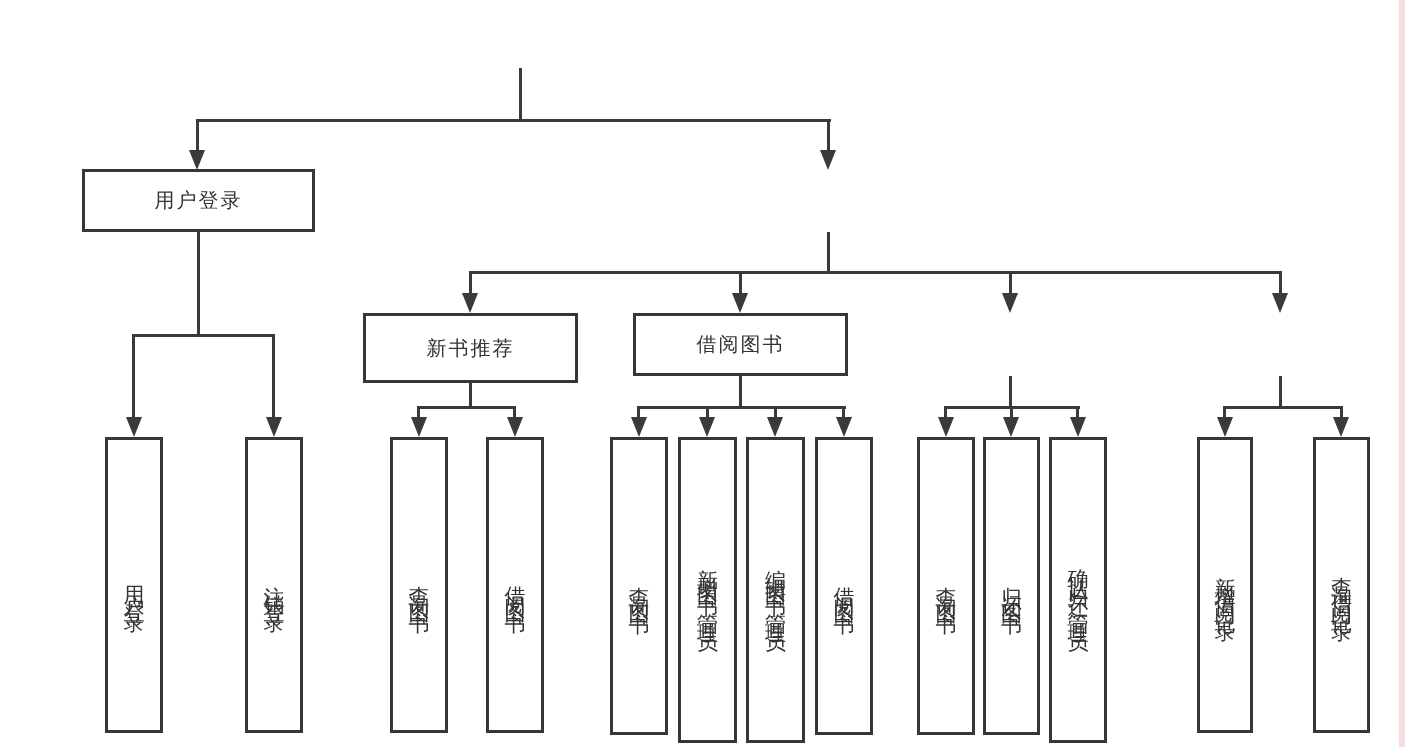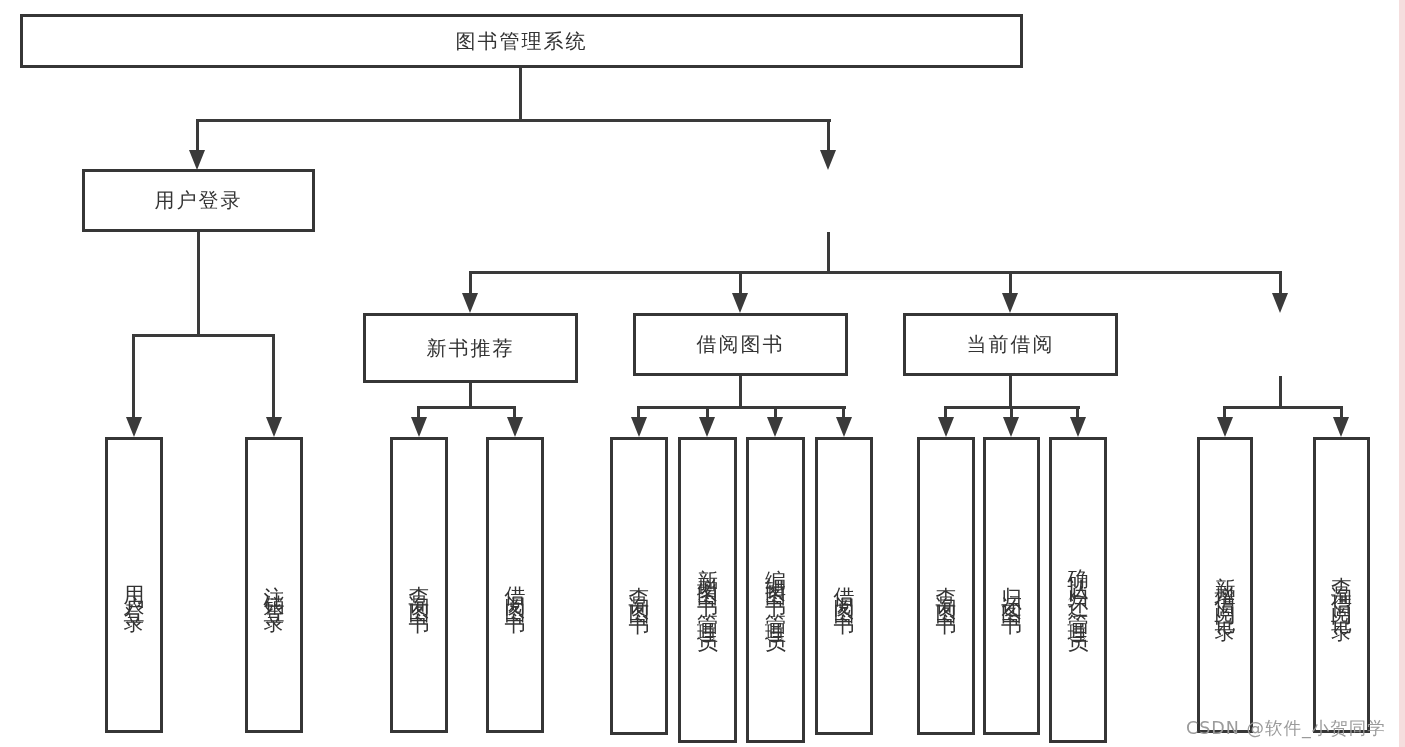--- a/index.html
+++ b/index.html
@@ -29,21 +29,20 @@
   }
   .edge-strip{
     position:absolute;right:0;top:0;width:6px;height:747px;background:#f5dede;z-index:4;
   }
 </style>
 </head>
 <body>
 
 <div id="stage">
 
-  <div class="box" style="left:20px;top:14px;width:1003px;height:54px">图书管理系统</div>
 
   <div class="vl" style="left:519px;top:68px;height:53px"></div>
   <div class="hl" style="left:196px;top:119px;width:635px"></div>
   <div class="vl" style="left:196px;top:119px;height:33px"></div>
   <div class="arrow" style="left:189px;top:150px"></div>
   <div class="vl" style="left:827px;top:119px;height:33px"></div>
   <div class="arrow" style="left:820px;top:150px"></div>
 
   <div class="box" style="left:82px;top:169px;width:233px;height:63px">用户登录</div>
 
@@ -60,21 +59,20 @@
   <div class="arrow" style="left:462px;top:293px"></div>
   <div class="vl" style="left:739px;top:271px;height:26px"></div>
   <div class="arrow" style="left:732px;top:293px"></div>
   <div class="vl" style="left:1009px;top:271px;height:26px"></div>
   <div class="arrow" style="left:1002px;top:293px"></div>
   <div class="vl" style="left:1279px;top:271px;height:26px"></div>
   <div class="arrow" style="left:1272px;top:293px"></div>
 
   <div class="box" style="left:363px;top:313px;width:215px;height:70px">新书推荐</div>
   <div class="box" style="left:633px;top:313px;width:215px;height:63px">借阅图书</div>
-  <div class="box" style="left:903px;top:313px;width:215px;height:63px">当前借阅</div>
 
   <div class="vl" style="left:469px;top:376px;height:32px"></div>
   <div class="hl" style="left:417px;top:406px;width:99px"></div>
   <div class="vl" style="left:417px;top:406px;height:14px"></div>
   <div class="arrow" style="left:411px;top:417px"></div>
   <div class="vl" style="left:513px;top:406px;height:14px"></div>
   <div class="arrow" style="left:507px;top:417px"></div>
 
   <div class="vl" style="left:739px;top:376px;height:32px"></div>
   <div class="hl" style="left:637px;top:406px;width:209px"></div>
@@ -114,15 +112,14 @@
   <div class="box v" style="left:746px;top:437px;width:59px;height:306px">编辑图书（管理员）</div>
   <div class="box v" style="left:815px;top:437px;width:58px;height:298px">借阅图书</div>
 
   <div class="box v" style="left:917px;top:437px;width:58px;height:298px">查询图书</div>
   <div class="box v" style="left:983px;top:437px;width:57px;height:298px">归还图书</div>
   <div class="box v" style="left:1049px;top:437px;width:58px;height:306px">确认归还（管理员）</div>
 
   <div class="box v" style="left:1197px;top:437px;width:56px;height:296px">新增借阅记录</div>
   <div class="box v" style="left:1313px;top:437px;width:57px;height:296px">查询借阅记录</div>
 
-  <div class="watermark">CSDN @软件_小贺同学</div>
   <div class="edge-strip"></div>
 </div>
 
 </body></html>

